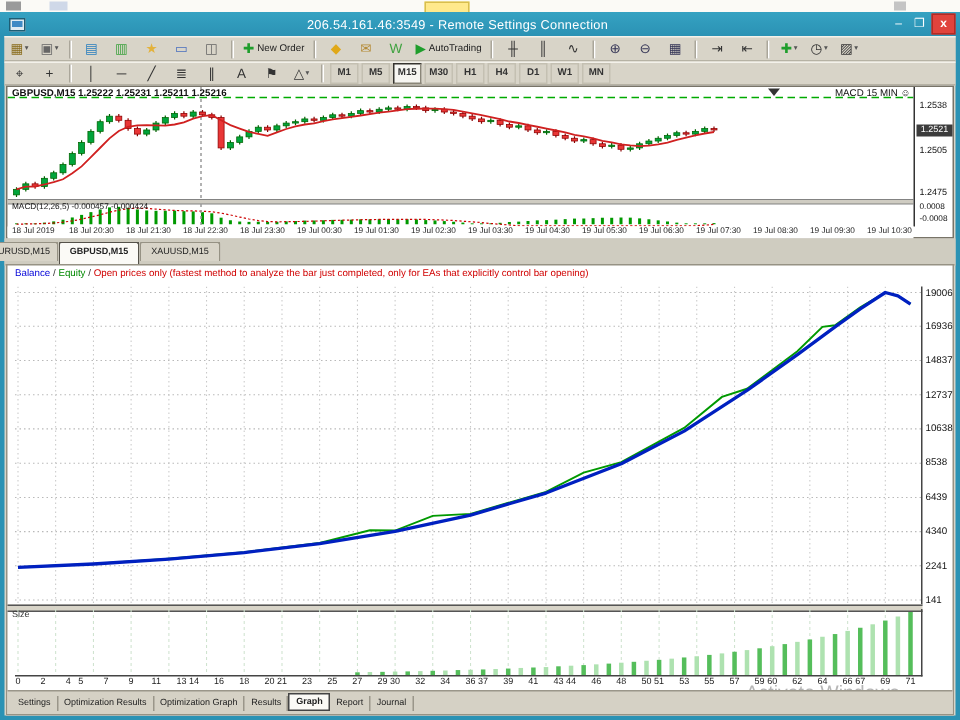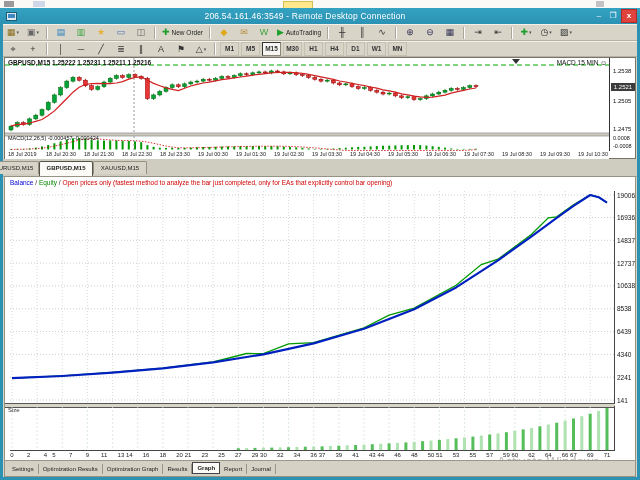--- a/index.html
+++ b/index.html
@@ -71,21 +71,21 @@
 
 <div class="abs" id="host-strip">
   <div class="frag" style="left:4px;width:10px;background:#9a9a9a;"></div>
   <div class="frag" style="left:33px;width:12px;background:#cfd8e8;"></div>
   <div class="frag" style="left:283px;width:28px;background:#ffe98c;border:1px solid #d8be4e;"></div>
   <div class="frag" style="left:596px;width:8px;background:#c4c4c4;"></div>
 </div>
 
 <div class="abs" id="titlebar">
   <div id="rdp-icon"></div>
-  <div id="title-text">206.54.161.46:3549 - Remote Desktop Connection</div>
+  <div id="title-text">206.54.161.46:3549 - Remote Settings Connection</div>
   <div class="winbtn">–</div>
   <div class="winbtn">❐</div>
   <div class="winbtn" id="close-btn">x</div>
 </div>
 
 <div class="abs" id="screen-bg"></div>
 
 <div class="abs" id="app">
 
   <div class="abs toolbar" id="toolbar1">

